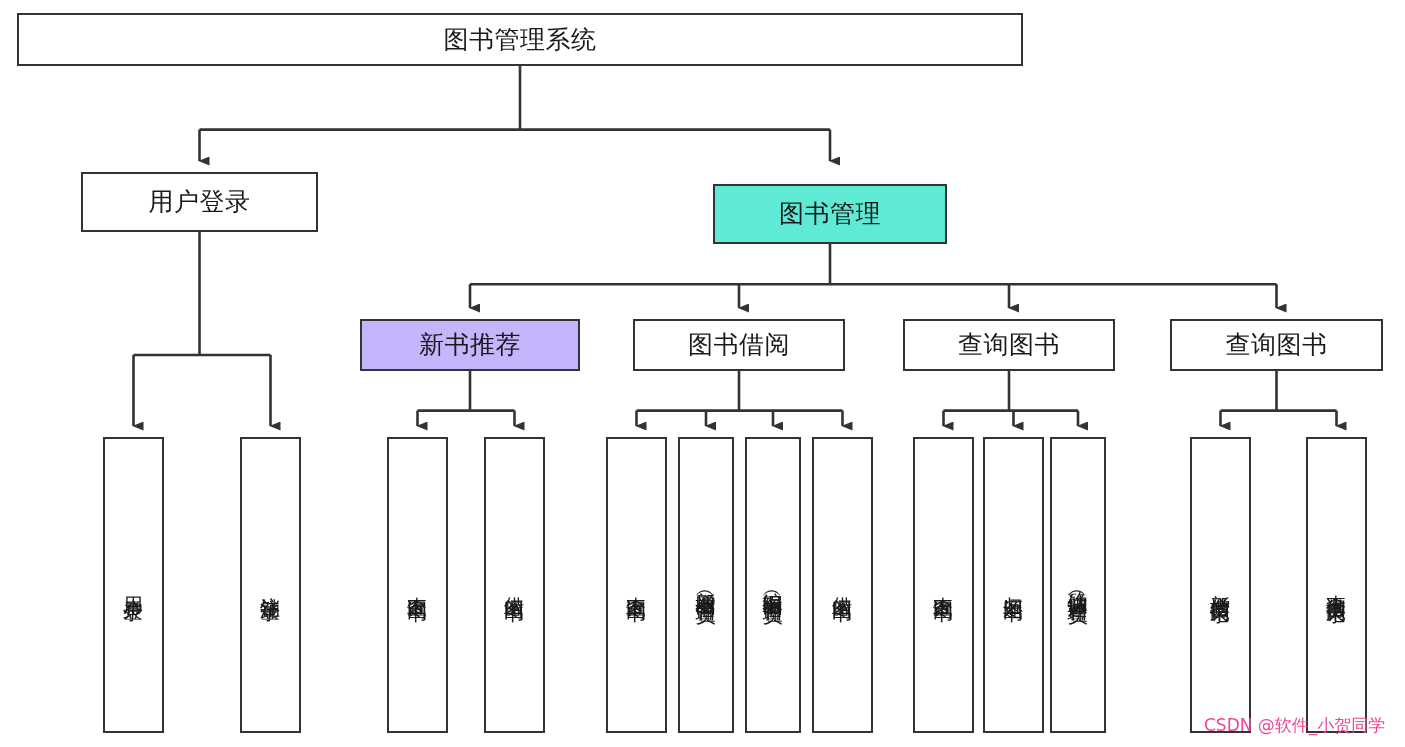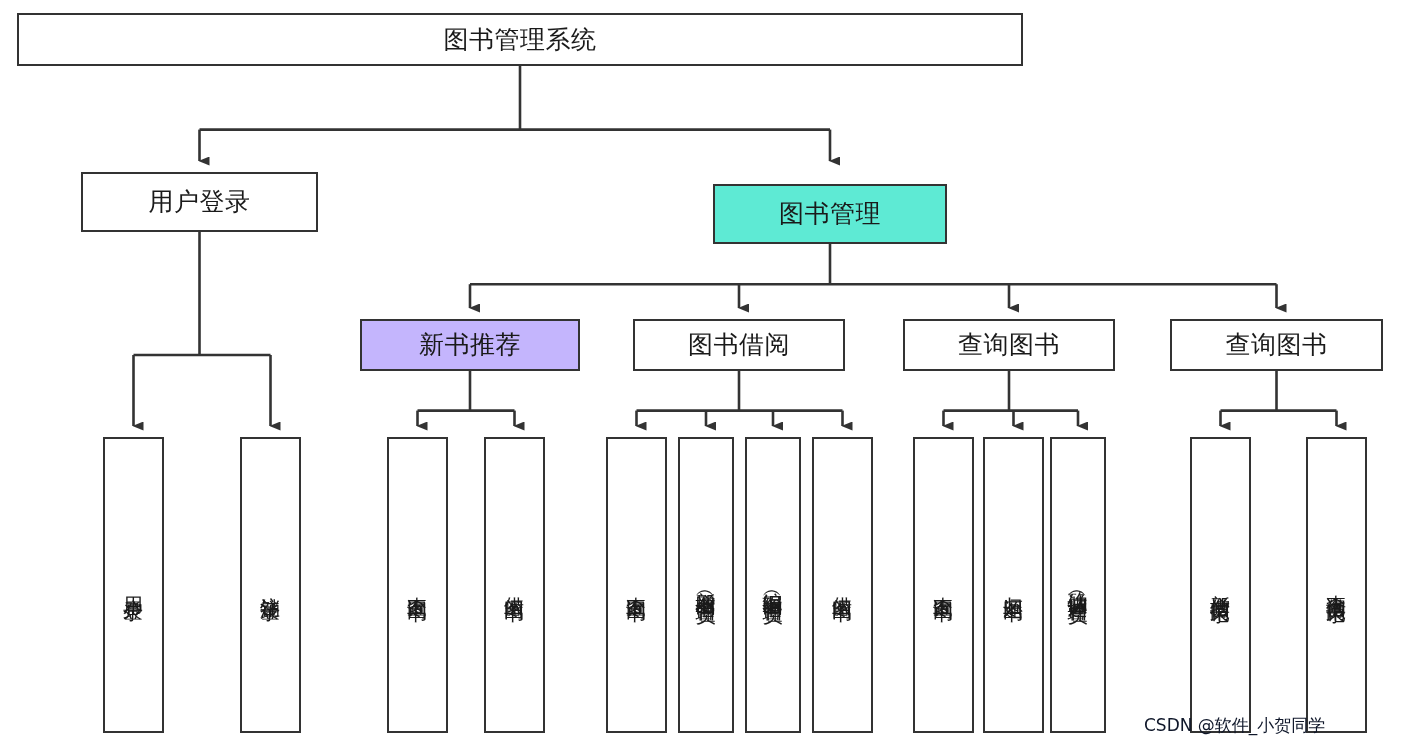--- a/index.html
+++ b/index.html
@@ -165,14 +165,14 @@
       <div class="node-box vertical" style="left: 1050px; top: 437px; width: 56px; height: 296px; border-color: rgb(51, 51, 51); background: rgb(255, 255, 255);">
         <div class="node-label" style="color: rgb(26, 26, 26);">确认归还（管理员）</div>
       </div>
       <div class="node-box vertical" style="left: 1190px; top: 437px; width: 61px; height: 296px; border-color: rgb(51, 51, 51); background: rgb(255, 255, 255);">
         <div class="node-label" style="color: rgb(26, 26, 26);">新增借阅记录</div>
       </div>
       <div class="node-box vertical" style="left: 1306px; top: 437px; width: 61px; height: 296px; border-color: rgb(51, 51, 51); background: rgb(255, 255, 255);">
         <div class="node-label" style="color: rgb(26, 26, 26);">查询借阅记录</div>
       </div>
     </div>
-  <div class="watermark" style="left: 1144px; top: 714px; color: #0f172a;">CSDN @软件_小贺同学</div>
+  <div class="watermark" style="left: 1204px; top: 714px; color: #ec4899;">CSDN @软件_小贺同学</div>
 </div>
 
 </body></html>

